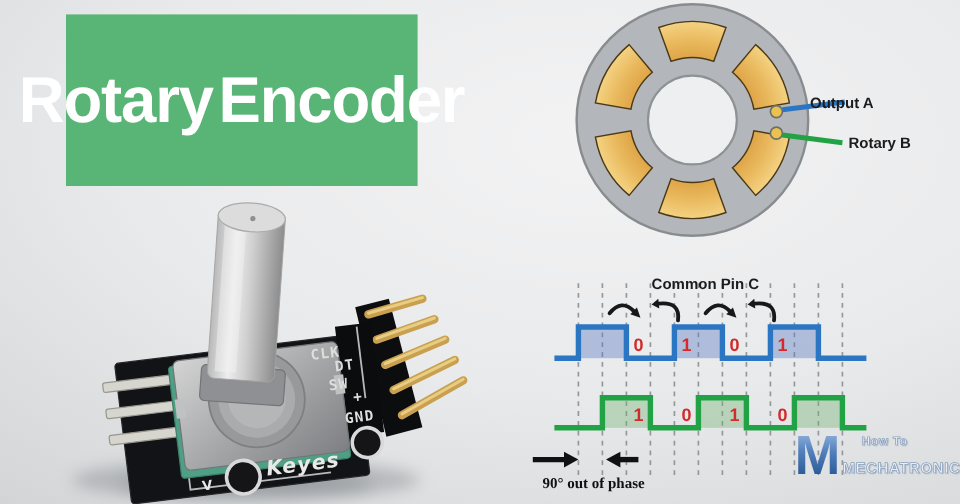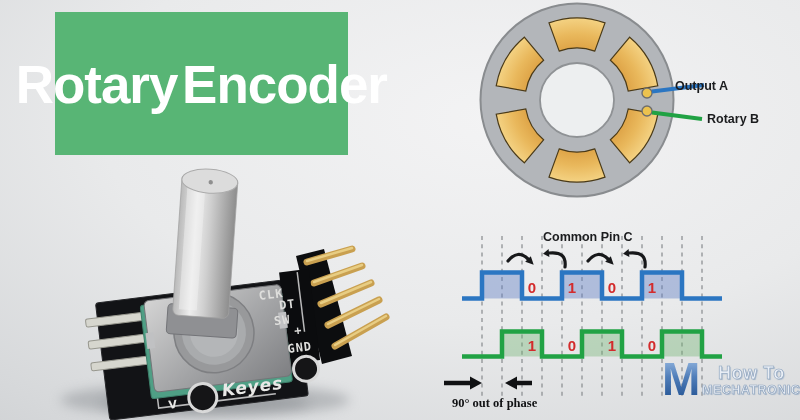--- a/index.html
+++ b/index.html
@@ -28,21 +28,21 @@
     background:linear-gradient(#9dbde4 0%,#517fba 45%,#1f4f90 100%);
     -webkit-background-clip:text;background-clip:text;-webkit-text-fill-color:transparent;
     text-shadow:none;
   }
   .logo-t1,.logo-t2{
     position:absolute;font-weight:bold;color:#e9eef5;
     -webkit-text-stroke:0.6px #8aa0bb;
     text-shadow:1px 1px 1px #a9b9cc;
     letter-spacing:0.5px;white-space:nowrap;
   }
-  .logo-t1{left:58px;top:7px;font-size:18px;}
+  .logo-t1{left:58px;top:7px;font-size:10px;}
   .logo-t2{left:42px;top:27px;font-size:12.5px;}
   .logo-url{
     position:absolute;left:-6px;top:52px;font-family:"Liberation Mono",monospace;
     font-size:9.5px;font-weight:bold;color:#4c4f54;letter-spacing:0px;white-space:nowrap;
   }
   svg text.silk{fill:#dededc;font-family:"DejaVu Sans Mono",monospace;font-weight:bold;}
   svg text.digit{font-family:"Liberation Sans",sans-serif;font-weight:bold;font-size:15px;}
 </style>
 </head>
 <body>

